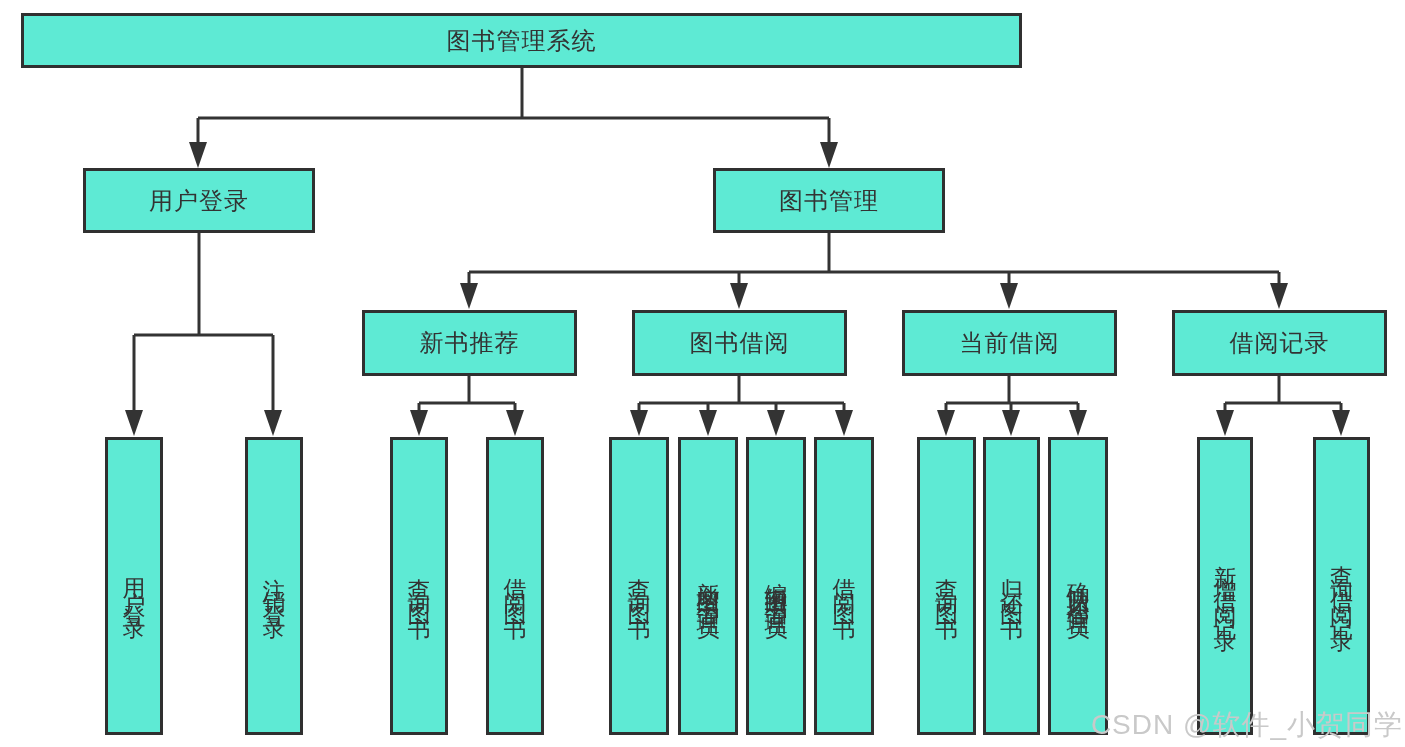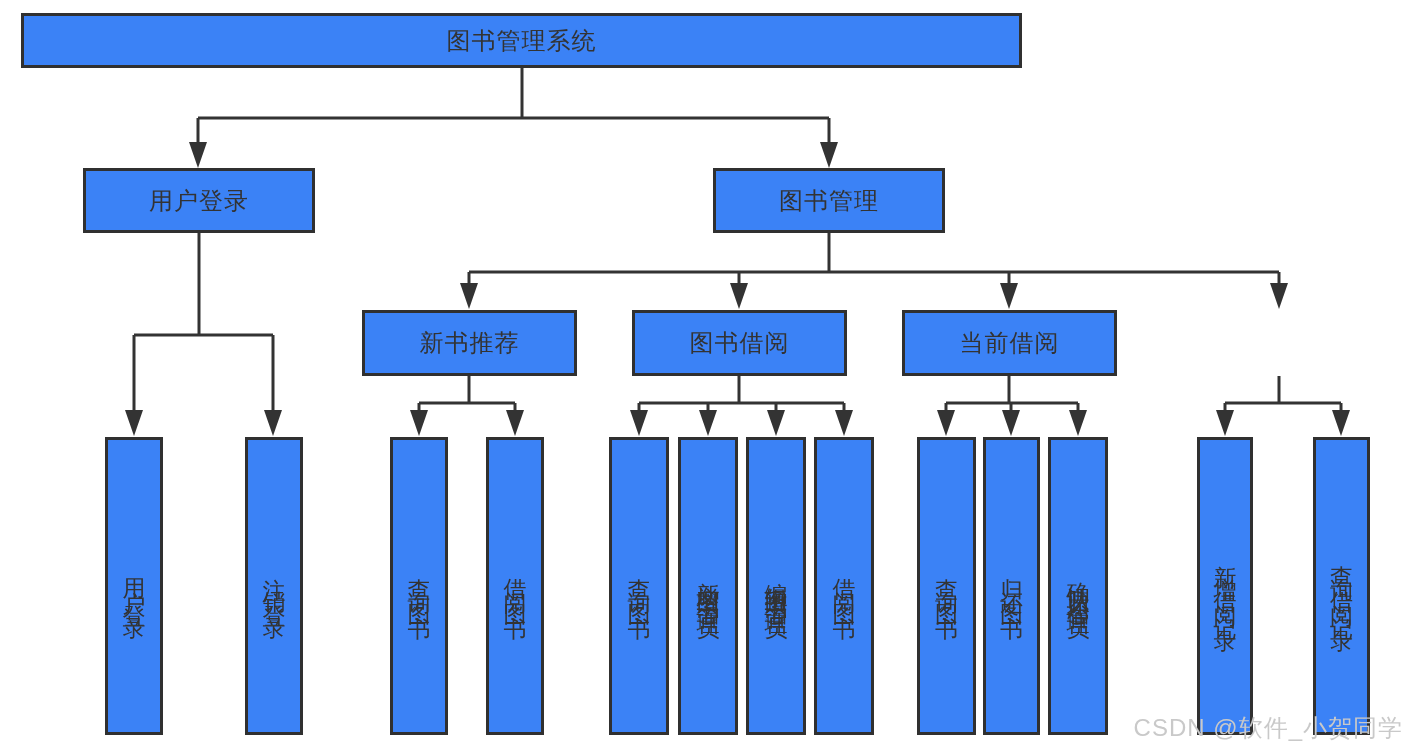--- a/index.html
+++ b/index.html
@@ -8,21 +8,21 @@
     width:1405px;height:747px;
     background:#ffffff;
     font-family:"Liberation Sans", sans-serif;
     overflow:hidden;
   }
   #connectors{position:absolute;left:0;top:0;width:1405px;height:747px;}
   .box{
     position:absolute;
     box-sizing:border-box;
     border:3px solid #303030;
-    background:#3b82f6;
+    background:#5eead4;
     display:flex;
     align-items:center;
     justify-content:center;
     color:#333333;
   }
   .hbox{font-size:24px;letter-spacing:1px;}
   .root{left:21px;top:13px;width:1001px;height:55px;}
   .l2{top:168px;width:232px;height:65px;}
   .l3{top:310px;width:215px;height:66px;}
   .leaf{top:437px;width:58px;height:298px;}
@@ -31,21 +31,21 @@
     text-orientation:mixed;
     font-size:23px;
     letter-spacing:13px;
     line-height:1;
     color:#333333;
   }
   .leaf.tight span{letter-spacing:5px;}
   #watermark{
     position:absolute;
     right:2px;bottom:3px;
-    font-size:24px;
+    font-size:28px;
     color:#c9c9c9;
     letter-spacing:1px;
     white-space:nowrap;
   }
 </style>
 </head>
 <body>
 
 <div id="stage">
 
@@ -152,20 +152,23 @@
 
   <div class="box l3 hbox" style="left:362px">
     <span>新书推荐</span>
   </div>
   <div class="box l3 hbox" style="left:902px">
     <span>当前借阅</span>
   </div>
   <div class="box l3 hbox" style="left:632px">
     <span>图书借阅</span>
   </div>
+  <div class="box l3 hbox" style="left:1172px">
+    <span>借阅记录</span>
+  </div>
 
   <div class="box leaf" style="left:105px">
     <span>用户登录</span>
   </div>
   <div class="box leaf" style="left:245px">
     <span>注销登录</span>
   </div>
 
   <div class="box leaf" style="left:390px">
     <span>查询图书</span>

